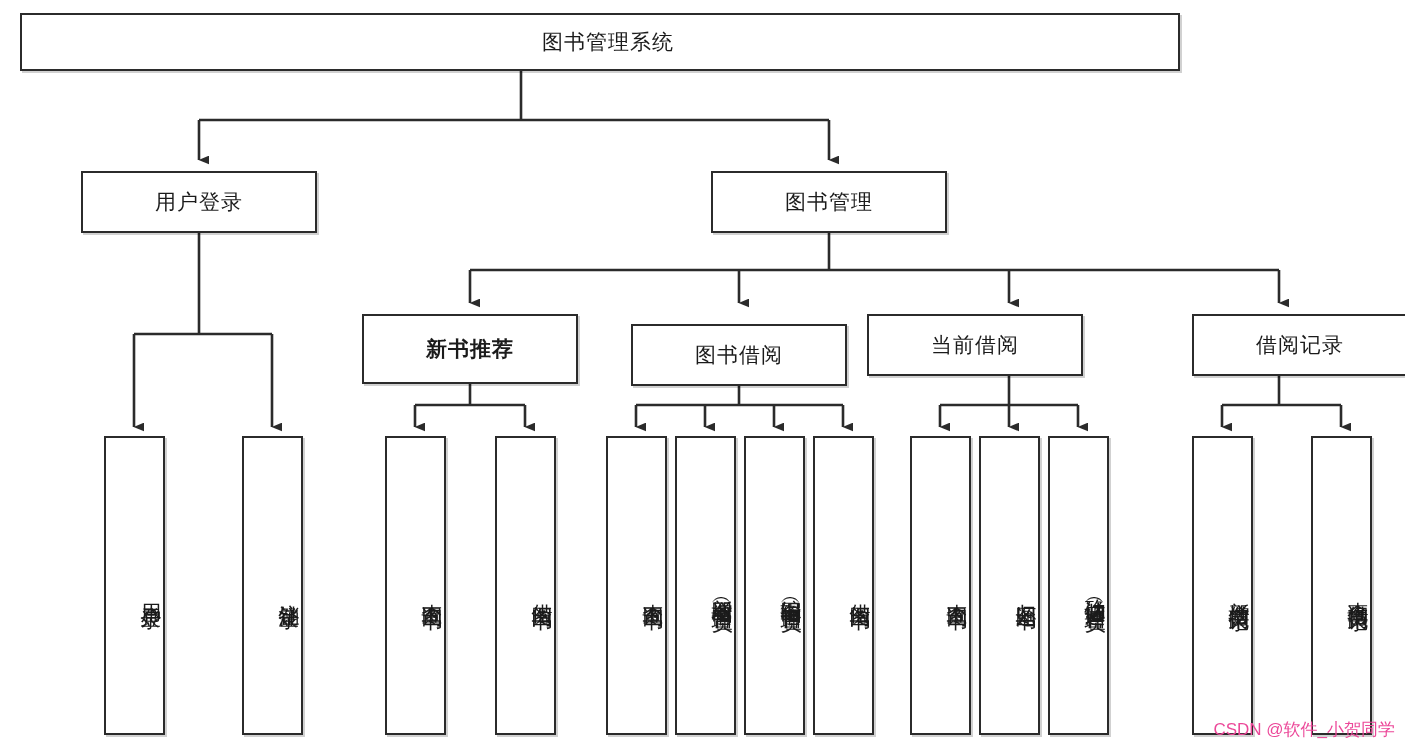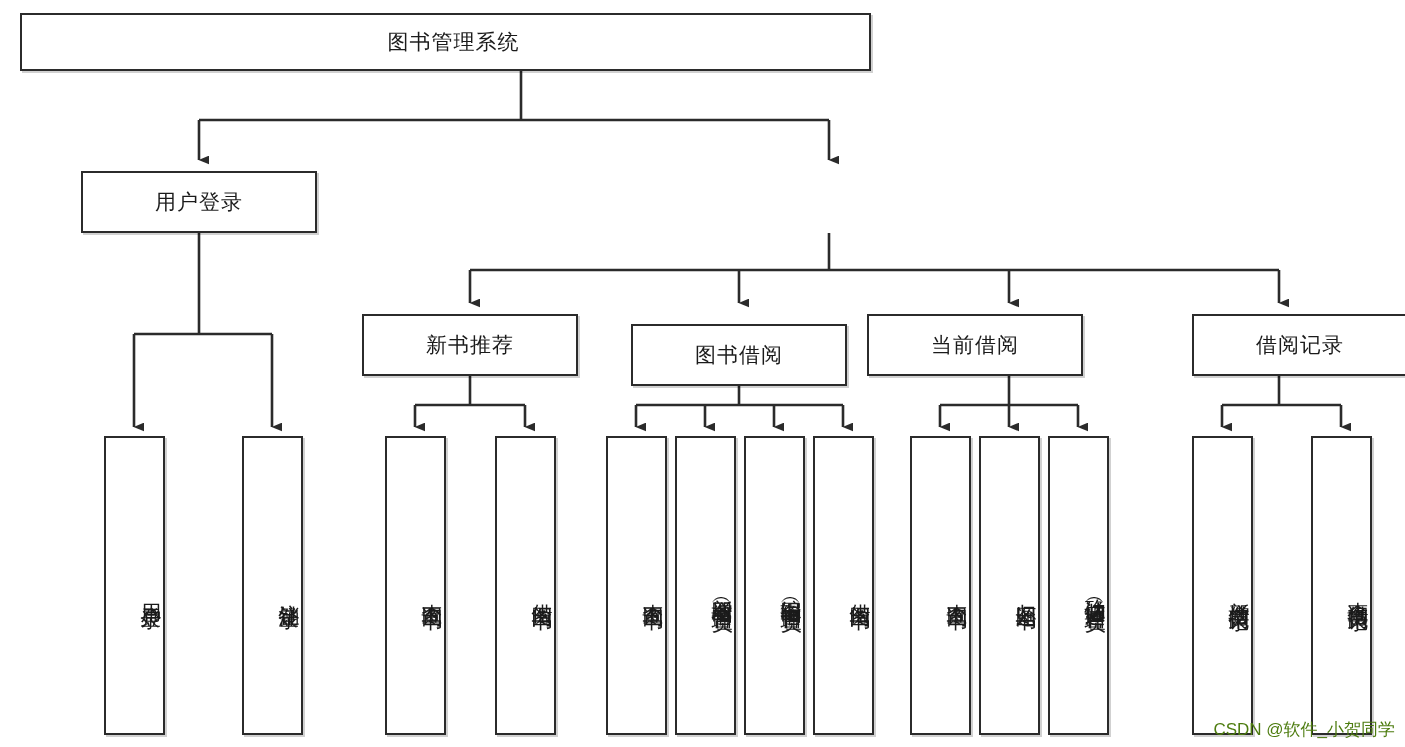--- a/index.html
+++ b/index.html
@@ -29,21 +29,21 @@
     justify-content:center;
   }
   .node-label{display:block;line-height:1.12;white-space:pre;}
   .node.vert .node-label{text-align:center;}
 
   #watermark{
     position:absolute;
     right:10px;
     bottom:6px;
     font-size:17px;
-    color:#4d7c0f;
+    color:#ec4899;
     white-space:nowrap;
     user-select:none;
   }
 </style>
 </head>
 <body>
 
 <div id="canvas">
 
   <svg id="wires" viewBox="0 0 1405 747" xmlns="http://www.w3.org/2000/svg">
@@ -89,29 +89,32 @@
       <path d="M 1009 405 L 1009 427" marker-end="url(#arrow)"></path>
       <path d="M 1078 405 L 1078 427" marker-end="url(#arrow)"></path>
 
       <path d="M 1279 376 L 1279 405"></path>
       <path d="M 1222 405 L 1341 405"></path>
       <path d="M 1222 405 L 1222 427" marker-end="url(#arrow)"></path>
       <path d="M 1341 405 L 1341 427" marker-end="url(#arrow)"></path>
     </g>
   </svg>
 
-  <div class="node horiz" style="left:20px;top:13px;width:851px;height:58px;padding-left:16px;">
+  <div class="node horiz" style="left:20px;top:13px;width:1160px;height:58px;padding-left:16px;">
     <span class="node-label">图书管理系统</span>
   </div>
 
   <div class="node horiz" style="left:81px;top:171px;width:236px;height:62px;">
     <span class="node-label">用户登录</span>
   </div>
+  <div class="node horiz" style="left:711px;top:171px;width:236px;height:62px;">
+    <span class="node-label">图书管理</span>
+  </div>
 
-  <div class="node horiz" style="left:362px;top:314px;width:216px;height:62px;">
+  <div class="node horiz" style="left:362px;top:314px;width:216px;height:70px;font-weight:bold;">
     <span class="node-label">新书推荐</span>
   </div>
   <div class="node horiz" style="left:631px;top:324px;width:216px;height:62px;">
     <span class="node-label">图书借阅</span>
   </div>
   <div class="node horiz" style="left:867px;top:314px;width:216px;height:62px;">
     <span class="node-label">当前借阅</span>
   </div>
   <div class="node horiz" style="left:1192px;top:314px;width:216px;height:62px;">
     <span class="node-label">借阅记录</span>

